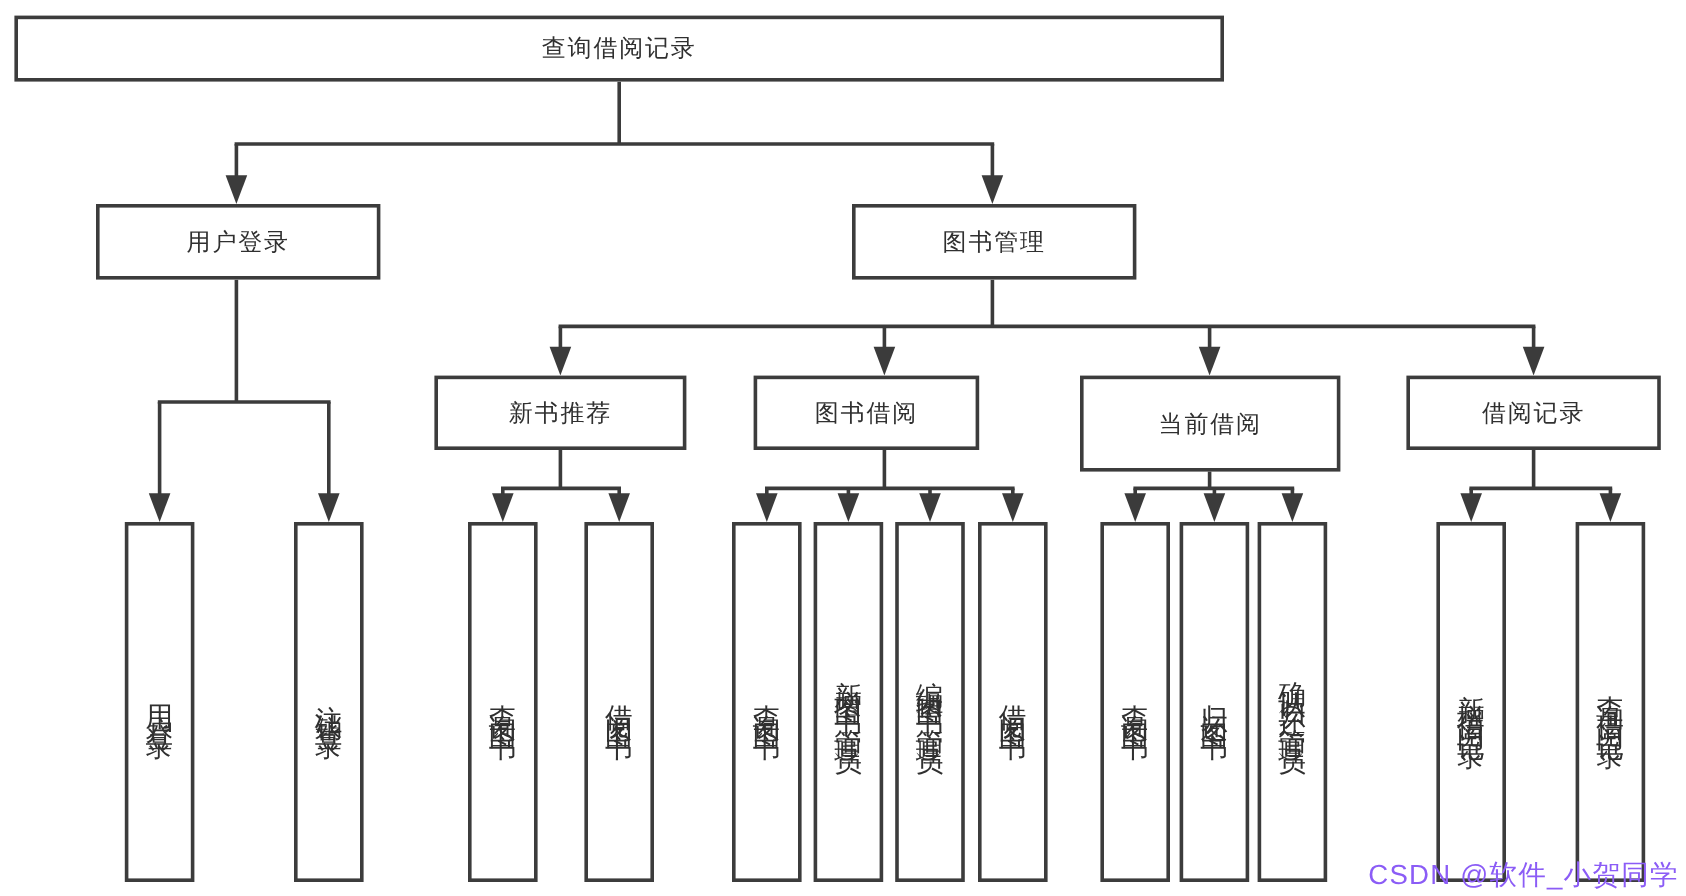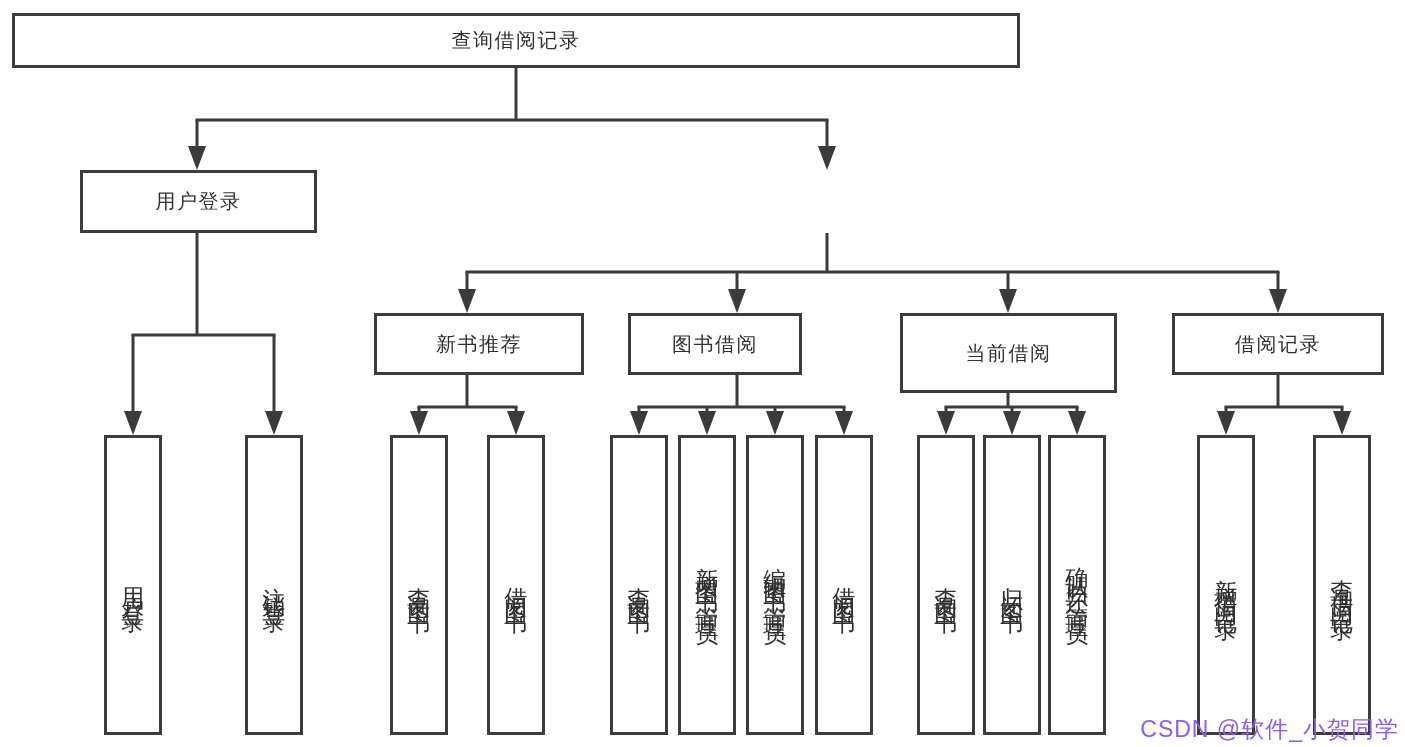--- a/index.html
+++ b/index.html
@@ -14,22 +14,22 @@
   }
   .h{font-size:20px;letter-spacing:1.5px;}
   .v{
     writing-mode:vertical-rl;text-orientation:mixed;
     font-size:23px;letter-spacing:8px;line-height:1.15;
   }
   
   .pos-root{left:12px;top:13px;width:1008px;height:55px;}
   .pos-l2a{left:80px;top:170px;width:237px;height:63px;}
   .pos-l2b{left:710px;top:170px;width:237px;height:63px;}
-  .pos-l3a{left:374px;top:313px;width:210px;height:62px;}
-  .pos-l3b{left:628px;top:313px;width:174px;height:62px;}
+  .pos-l3a{left:362px;top:313px;width:210px;height:62px;}
+  .pos-l3b{left:628px;top:313px;width:188px;height:62px;}
   .pos-l3c{left:900px;top:313px;width:217px;height:80px;}
   .pos-l3d{left:1172px;top:313px;width:212px;height:62px;}
   .leaf{top:435px;width:58px;height:300px;}
   .pos-f0{left:104px;}  .pos-f1{left:245px;}
   .pos-f2{left:390px;}  .pos-f3{left:487px;}
   .pos-f4{left:610px;}  .pos-f5{left:678px;}
   .pos-f6{left:746px;}  .pos-f7{left:815px;}
   .pos-f8{left:917px;}  .pos-f9{left:983px;}
   .pos-f10{left:1048px;}
   .pos-f11{left:1197px;} .pos-f12{left:1313px;}
@@ -94,20 +94,21 @@
       <line x1="1224.5" y1="407" x2="1343.5" y2="407" stroke="#3b3b3b" stroke-width="3"></line>
       <line x1="1226" y1="407" x2="1226" y2="421" stroke="#3b3b3b" stroke-width="3"></line>
       <polygon points="1217,411 1235,411 1226,435" fill="#3b3b3b"></polygon>
       <line x1="1342" y1="407" x2="1342" y2="421" stroke="#3b3b3b" stroke-width="3"></line>
       <polygon points="1333,411 1351,411 1342,435" fill="#3b3b3b"></polygon>
     </svg>
 
   <div class="box h pos-root">查询借阅记录</div>
 
   <div class="box h pos-l2a">用户登录</div>
+  <div class="box h pos-l2b">图书管理</div>
 
   <div class="box h pos-l3a">新书推荐</div>
   <div class="box h pos-l3b">图书借阅</div>
   <div class="box h pos-l3c">当前借阅</div>
   <div class="box h pos-l3d">借阅记录</div>
 
   <div class="box v leaf pos-f0">用户登录</div>
   <div class="box v leaf pos-f1">注销登录</div>
   <div class="box v leaf pos-f2">查询图书</div>
   <div class="box v leaf pos-f3">借阅图书</div>

